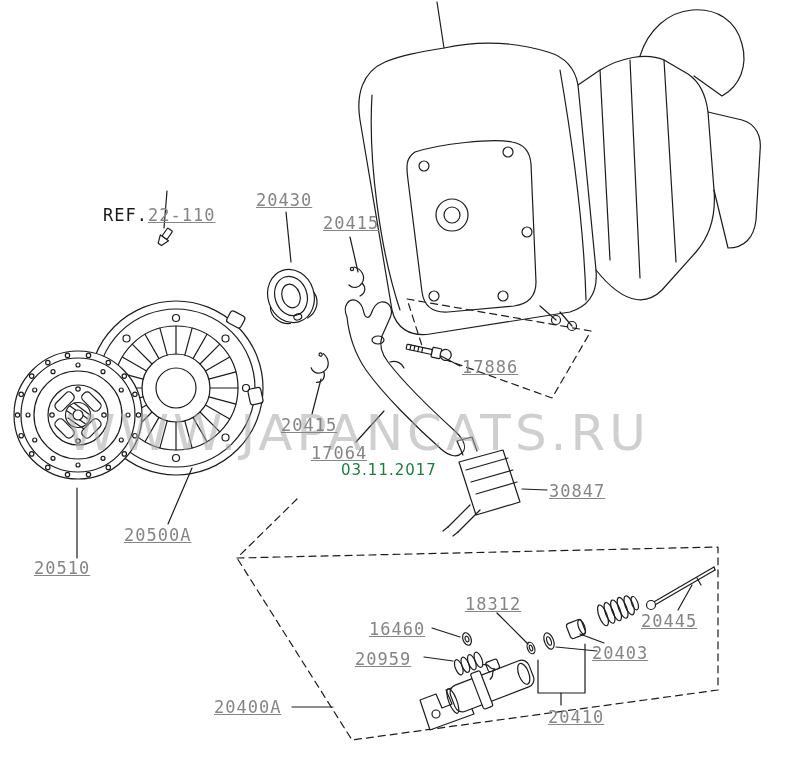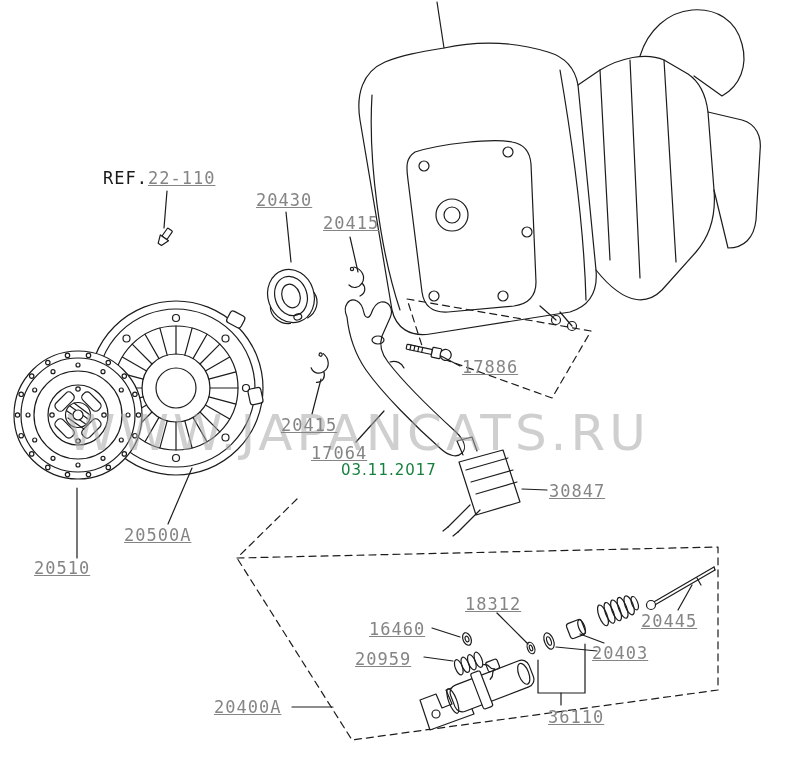--- a/index.html
+++ b/index.html
@@ -9,21 +9,21 @@
   .stage{position:relative;width:786px;height:764px;background:var(--background,#fff);overflow:hidden;
          font-family:"DejaVu Sans","Liberation Sans",sans-serif;}
   .stage svg{position:absolute;left:0;top:0;}
   .ln{fill:none;stroke:var(--line,#1c1c1c);stroke-width:1.2;stroke-linecap:round;stroke-linejoin:round;}
   .lnf{fill:#fff;stroke:var(--line,#1c1c1c);stroke-width:1.2;stroke-linecap:round;stroke-linejoin:round;}
   .dash{stroke-dasharray:7 5;}
   .lbl{position:absolute;font-family:"DejaVu Sans Mono","Liberation Mono",monospace;
        font-size:17px;color:var(--label,#858585);text-decoration:underline;
        letter-spacing:1px;white-space:nowrap;cursor:pointer;}
   .ref{position:absolute;font-family:"DejaVu Sans Mono","Liberation Mono",monospace;
-       font-size:17px;letter-spacing:1px;white-space:nowrap;}
+       font-size:17px;letter-spacing:1px;white-space:nowrap;margin-top:37px;}
   .ref .pfx{color:#1a1a1a;text-decoration:none;}
   .ref .num{color:var(--label,#858585);text-decoration:underline;cursor:pointer;}
   .watermark{position:absolute;left:50px;top:404px;font-size:50px;letter-spacing:4px;
              color:var(--watermark,#a8a8a8);opacity:.55;white-space:nowrap;pointer-events:none;margin-left:16px;}
   .datemark{position:absolute;left:341px;top:461px;font-size:15px;letter-spacing:1px;
             color:#15803d;white-space:nowrap;}
 </style>
 </head>
 <body>
 
@@ -273,15 +273,15 @@
 <div class="lbl" style="left:311px;top:443px">17064</div>
 <div class="lbl" style="left:549px;top:481px">30847</div>
 <div class="lbl" style="left:124px;top:525px">20500A</div>
 <div class="lbl" style="left:34px;top:558px">20510</div>
 <div class="lbl" style="left:465px;top:594px">18312</div>
 <div class="lbl" style="left:369px;top:619px">16460</div>
 <div class="lbl" style="left:355px;top:649px">20959</div>
 <div class="lbl" style="left:641px;top:611px">20445</div>
 <div class="lbl" style="left:592px;top:643px">20403</div>
 <div class="lbl" style="left:214px;top:697px">20400A</div>
-<div class="lbl" style="left:548px;top:707px">36110</div>
+<div class="lbl" style="left:548px;top:707px">20410</div>
 
 </div>
 
 </body></html>

